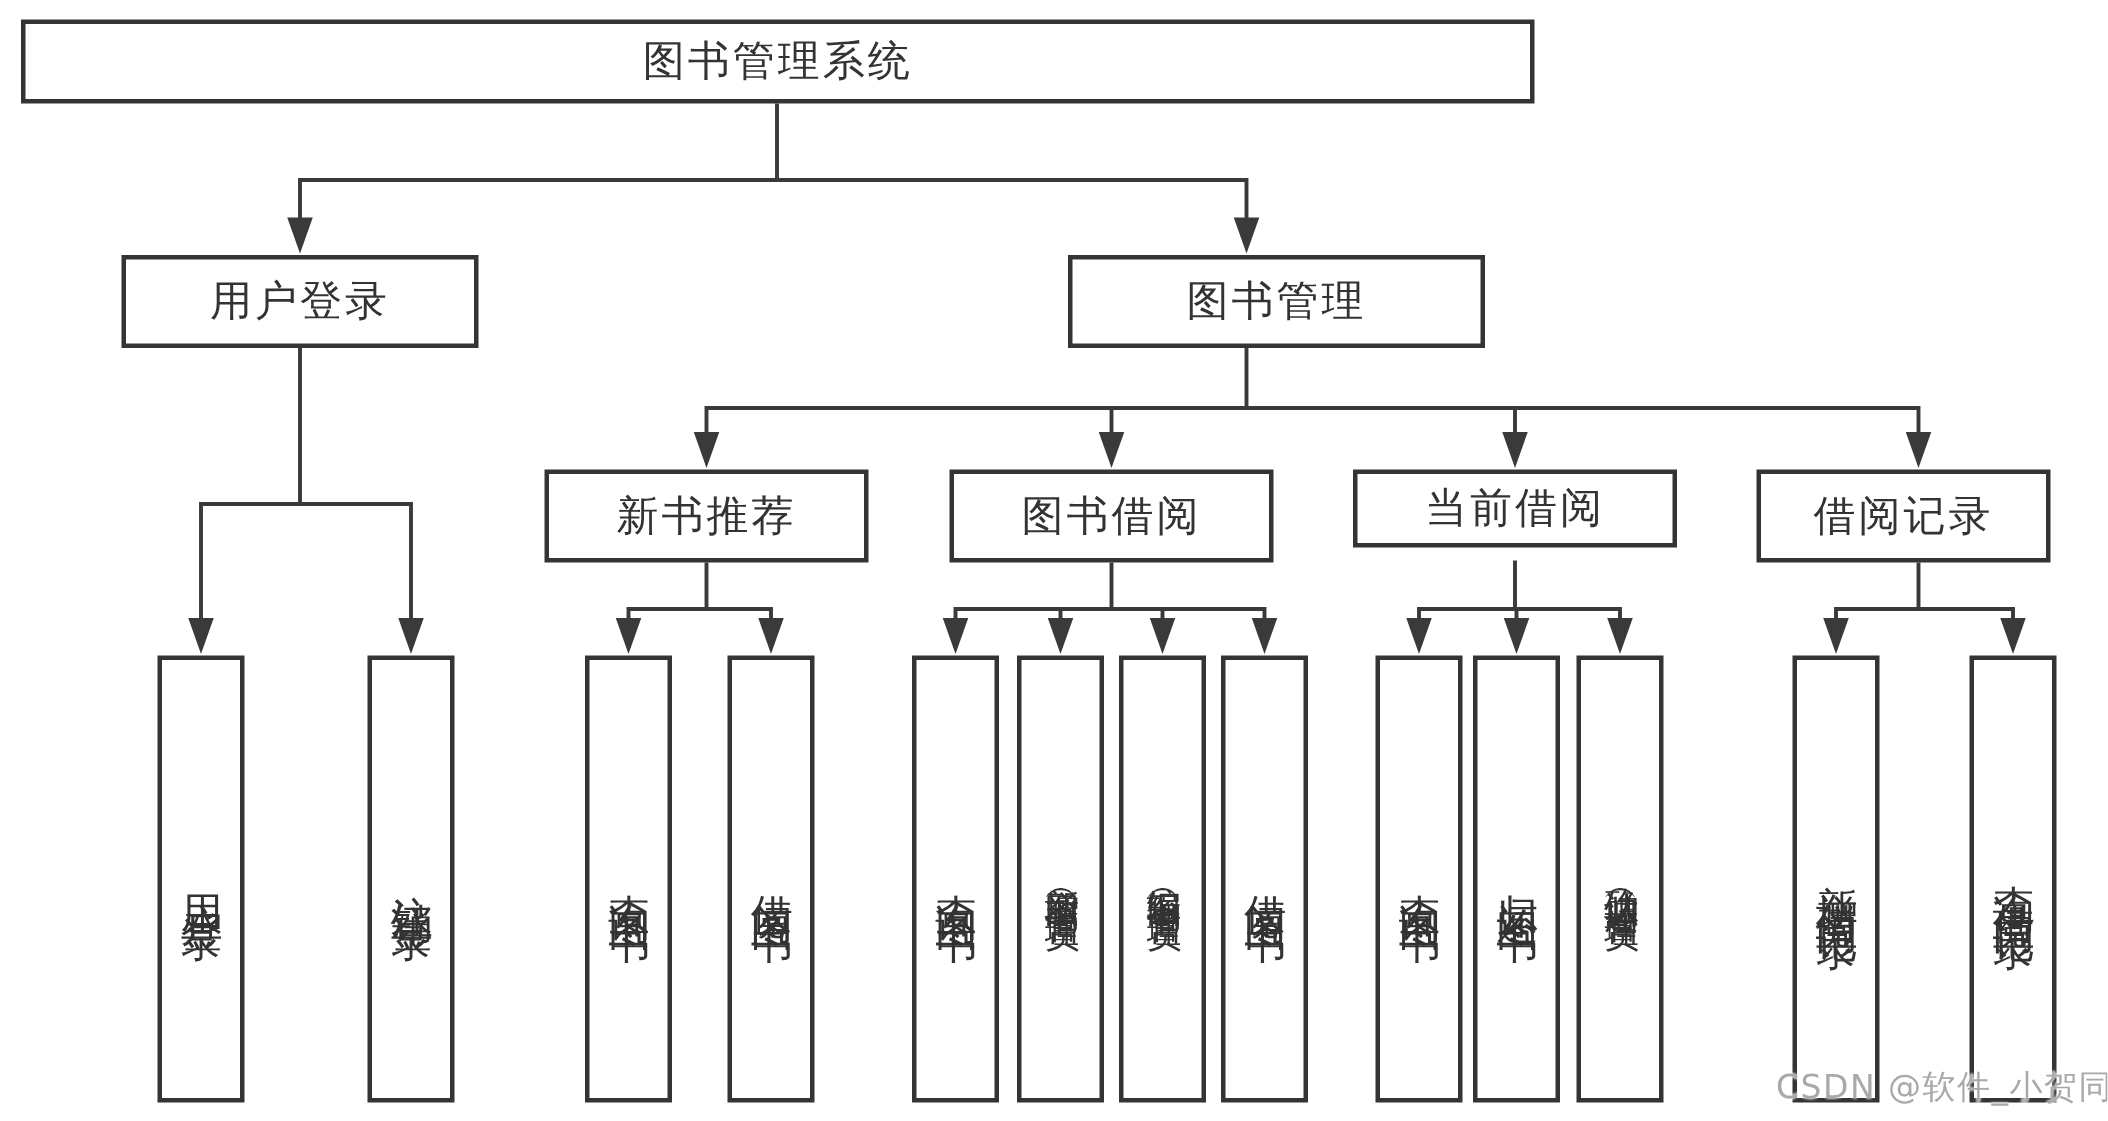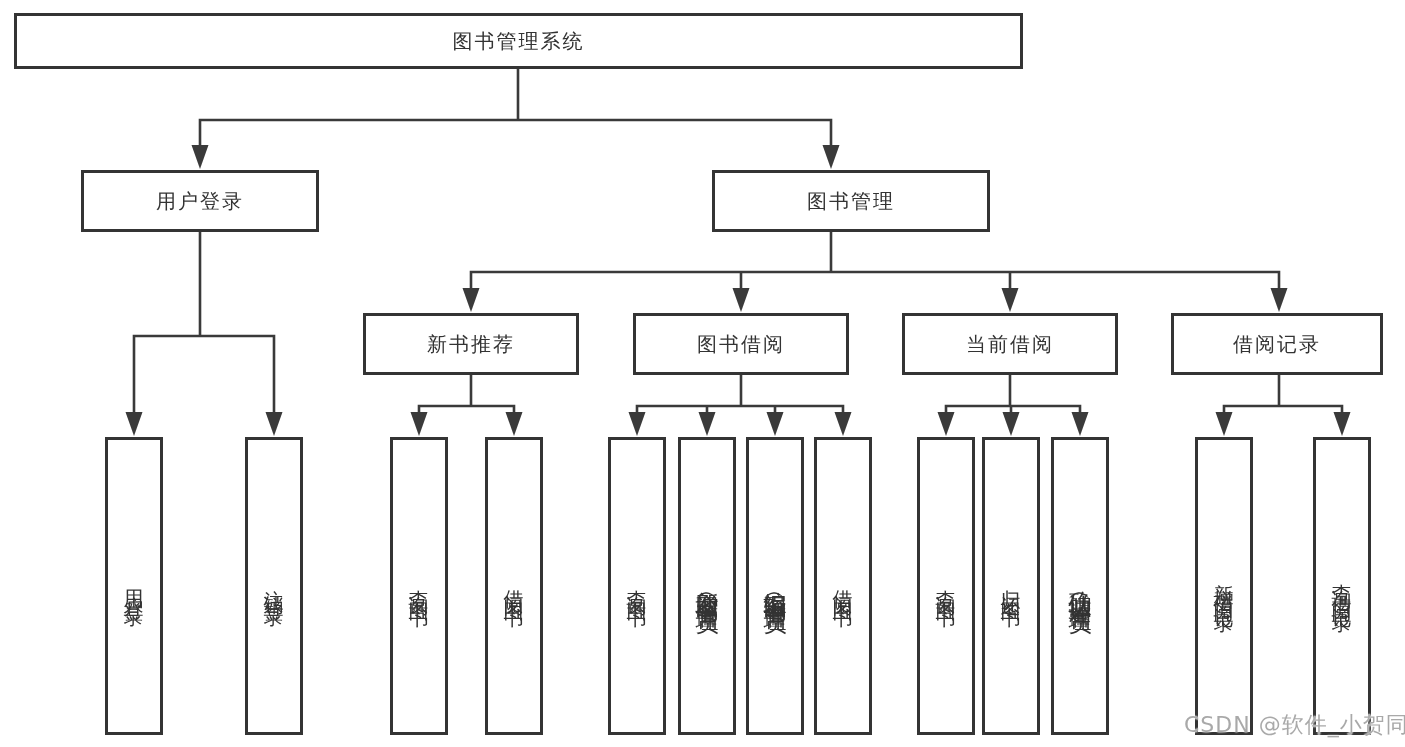--- a/index.html
+++ b/index.html
@@ -19,21 +19,21 @@
   }
   .node {
     position: absolute;
     z-index: 2;
     background: #ffffff;
     border: 3px solid #343434;
     color: #333333;
     display: flex;
     align-items: center;
     justify-content: center;
-    font-size: 20px;
+    font-size: 28px;
   }
   .hnode {
     letter-spacing: 2px;
     white-space: nowrap;
   }
   .vnode {
     writing-mode: vertical-rl;
     text-orientation: mixed;
     letter-spacing: 6px;
     line-height: 1;
@@ -102,22 +102,22 @@
     </g>
   </svg>
 
   <div class="node hnode" style="left:14px; top:13px; width:1009px; height:56px">图书管理系统</div>
 
   <div class="node hnode" style="left:81px; top:170px; width:238px; height:62px">用户登录</div>
   <div class="node hnode" style="left:712px; top:170px; width:278px; height:62px">图书管理</div>
 
   <div class="node hnode" style="left:363px; top:313px; width:216px; height:62px">新书推荐</div>
   <div class="node hnode" style="left:633px; top:313px; width:216px; height:62px">图书借阅</div>
-  <div class="node hnode" style="left:902px; top:313px; width:216px; height:62px">当前借阅</div>
-  <div class="node hnode" style="left:1171px; top:313px; width:212px; height:62px">借阅记录</div>
+  <div class="node hnode" style="left:902px; top:313px; width:216px; height:52px">当前借阅</div>
+  <div class="node hnode" style="left:1171px; top:313px; width:196px; height:62px">借阅记录</div>
 
   <div class="node vnode" style="left:105px; top:437px; width:58px; height:298px">用户登录</div>
   <div class="node vnode" style="left:245px; top:437px; width:58px; height:298px">注销登录</div>
 
   <div class="node vnode" style="left:390px; top:437px; width:58px; height:298px">查询图书</div>
   <div class="node vnode" style="left:485px; top:437px; width:58px; height:298px">借阅图书</div>
 
   <div class="node vnode" style="left:608px; top:437px; width:58px; height:298px">查询图书</div>
   <div class="node vnode vnode--tight" style="left:678px; top:437px; width:58px; height:298px">新增图书（管理员）</div>
   <div class="node vnode vnode--tight" style="left:746px; top:437px; width:58px; height:298px">编辑图书（管理员）</div>

